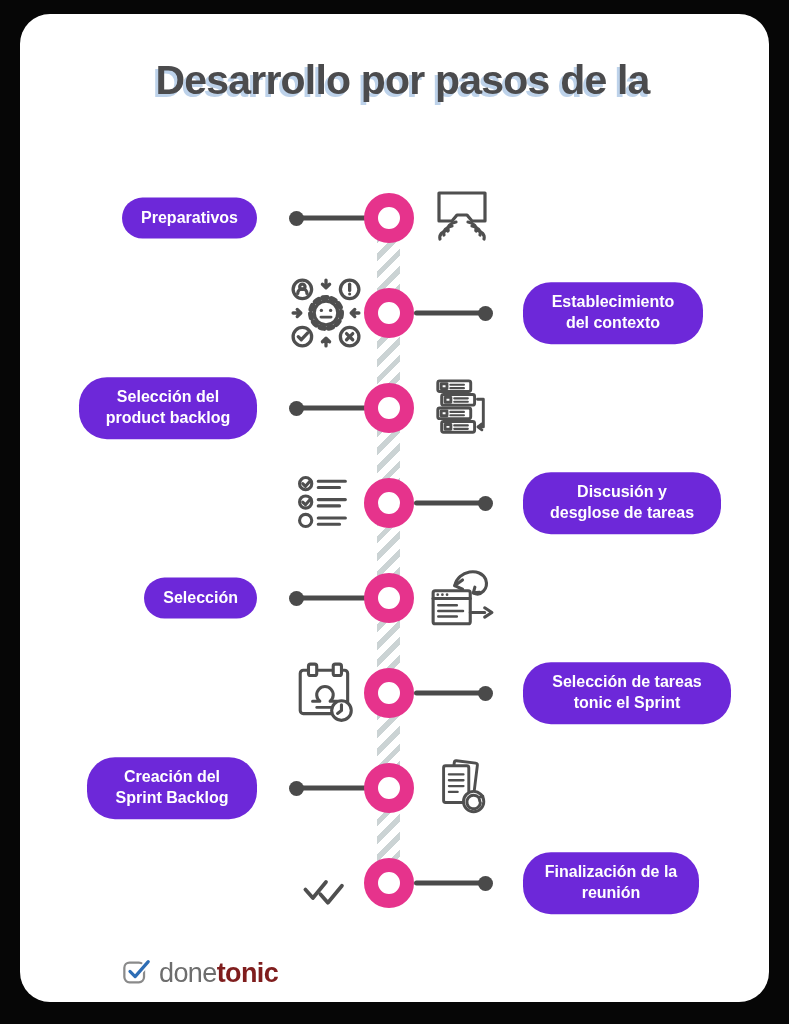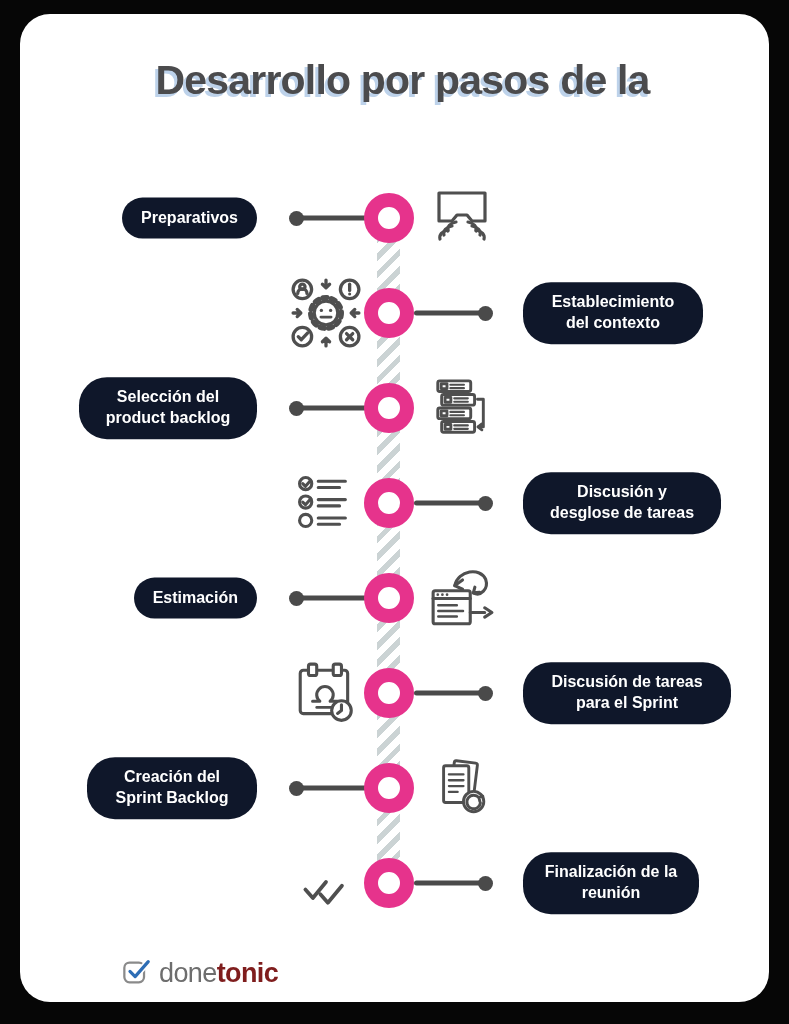--- a/index.html
+++ b/index.html
@@ -26,21 +26,21 @@
     position:absolute;left:357px;top:204px;width:23px;height:665px;
     background:repeating-linear-gradient(135deg,#cbd3d4 0 5.5px,#ffffff 5.5px 12.5px);
   }
   
   .step{position:absolute;left:0;right:0;height:0;}
   .s1{top:204px}.s2{top:299px}.s3{top:394px}.s4{top:489px}
   .s5{top:584px}.s6{top:679px}.s7{top:774px}.s8{top:869px}
 
   .pill{
     position:absolute;top:0;transform:translateY(-50%);
-    background:#0f172a;color:#ffffff;
+    background:#6d28d9;color:#ffffff;
     font-weight:bold;font-size:16px;line-height:1.3;
     padding:10px 19px;border-radius:28px;text-align:center;
   }
   .left  .pill{right:512px;}
   .right .pill{left:503px;}
   .s2 .pill{max-width:142px}
   .s3 .pill{max-width:140px}
   .s4 .pill{max-width:160px}
   .s6 .pill{max-width:170px}
   .s7 .pill{max-width:132px}
@@ -184,21 +184,21 @@
       </svg>
     </div>
     <div class="donut"></div>
     <div class="connector">
         <span class="dot"></span>
       </div>
     <div class="pill"><span>Discusión y desglose de tareas</span></div>
   </div>
 
   <div class="step s5 left">
-    <div class="pill"><span>Estimación</span></div>
+    <div class="pill"><span>Selección</span></div>
     <div class="connector">
         <span class="dot"></span>
       </div>
     <div class="donut"></div>
     <div class="icon">
       <svg width="66" height="66" viewBox="0 0 64 64" fill="none" stroke="#4f4f4f" stroke-width="3" stroke-linecap="round" stroke-linejoin="round">
         <path d="M25 20 C28 5 50 2 55 14 C58 23 50 31 43 27"></path>
         <path d="M25 20 l7.5 -5.5 M25 20 l7.5 3.5"></path>
         <path d="M43 27 l6 -0.5 M43 27 l1.5 -5.5"></path>
         <rect x="4" y="25" width="36" height="32" rx="2" fill="#ffffff"></rect>
@@ -221,21 +221,21 @@
         <path d="M19 40 h7 a8 8 0 1 1 10 0 h7"></path>
         <path d="M23 46 h17" stroke-width="2.6"></path>
         <circle cx="47" cy="49" r="9.5" fill="#ffffff"></circle>
         <path d="M47 49 v-5.5 M47 49 l-3.8 2.8"></path>
       </svg>
     </div>
     <div class="donut"></div>
     <div class="connector">
         <span class="dot"></span>
       </div>
-    <div class="pill"><span>Discusión de tareas para el Sprint</span></div>
+    <div class="pill"><span>Selección de tareas tonic el Sprint</span></div>
   </div>
 
   <div class="step s7 left">
     <div class="pill"><span>Creación del Sprint Backlog</span></div>
     <div class="connector">
         <span class="dot"></span>
       </div>
     <div class="donut"></div>
     <div class="icon">
       <svg width="62" height="62" viewBox="0 0 64 64" fill="none" stroke="#4f4f4f" stroke-width="3" stroke-linecap="round" stroke-linejoin="round">

